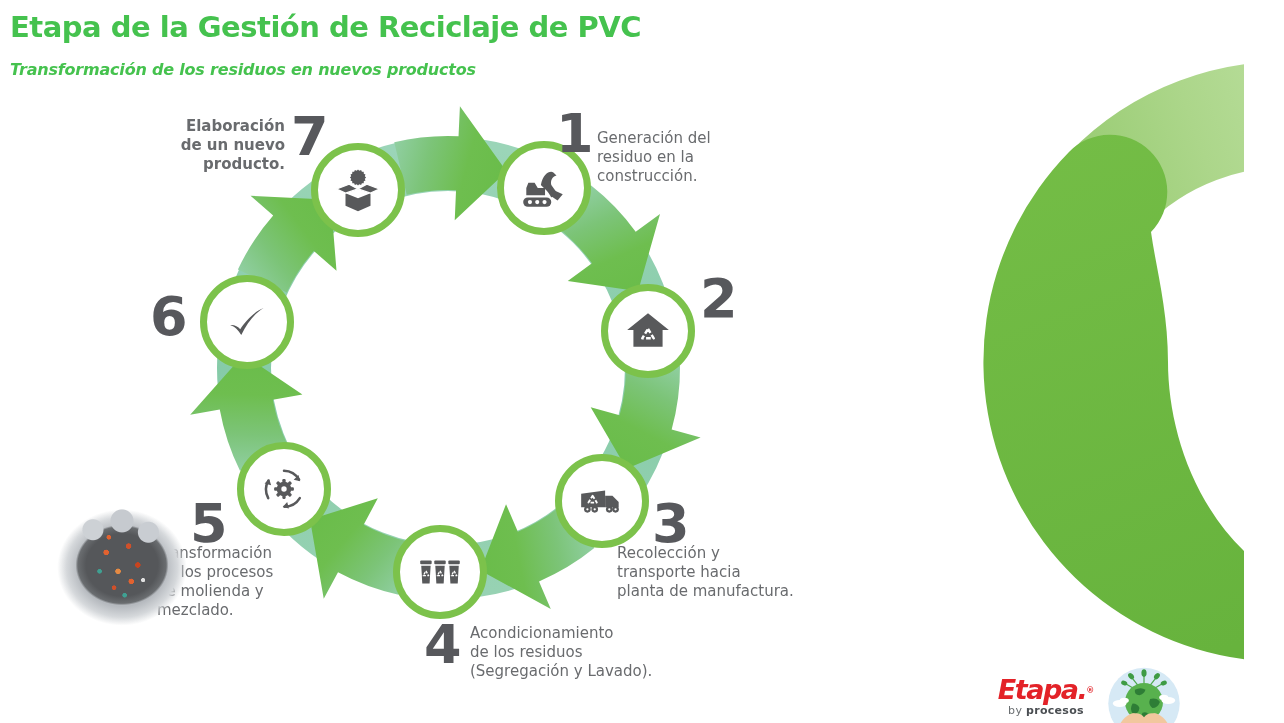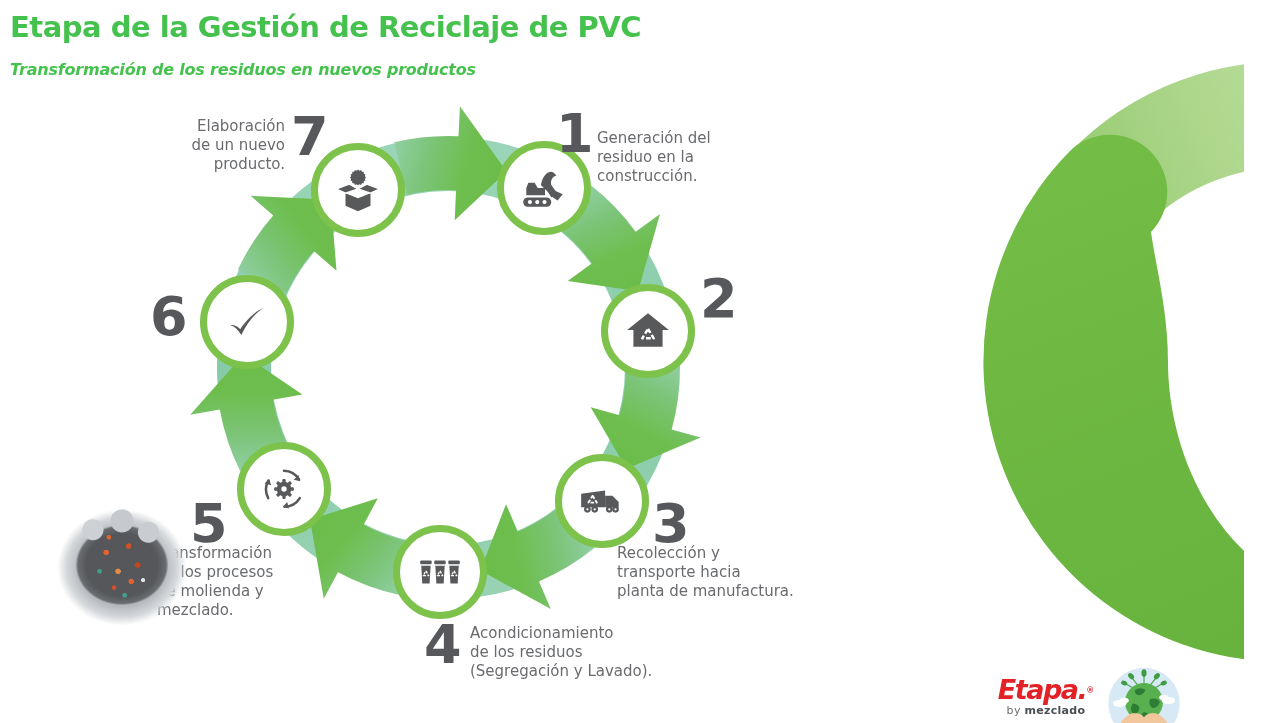--- a/index.html
+++ b/index.html
@@ -26,21 +26,21 @@
   .n4{left:424px;top:618px;} .n5{left:190px;top:497px;} .n6{left:150px;top:290px;}
   .n7{left:291px;top:110px;}
 
   .lbl{position:absolute;font-size:15px;line-height:19px;color:#696B6E;white-space:pre-line;}
   .l1{left:597px;top:129px;width:150px;}
   .l2{left:706px;top:318px;width:130px;}
   .l3{left:617px;top:544px;width:210px;}
   .l4{left:470px;top:624px;width:230px;}
   .l5{left:157px;top:544px;width:140px;}
   .l6{left:93px;top:340px;width:135px;}
-  .l7{left:150px;top:117px;width:135px;text-align:right;}
+  .l7{left:150px;top:117px;width:135px;text-align:right;font-weight:bold;}
 
   
   .photo{position:absolute;left:56px;top:502px;width:132px;height:126px;
     border-radius:52% 48% 50% 50%/50% 52% 48% 50%;
     background:
       radial-gradient(circle at 38% 40%, #e2622f 0 2.5px, transparent 3px),
       radial-gradient(circle at 55% 35%, #d0502a 0 2.5px, transparent 3px),
       radial-gradient(circle at 47% 55%, #e58a43 0 2.5px, transparent 3px),
       radial-gradient(circle at 62% 50%, #c7441f 0 2.5px, transparent 3px),
       radial-gradient(circle at 33% 55%, #3fa092 0 2px, transparent 2.6px),
@@ -255,21 +255,21 @@
 de molienda y
 mezclado.</div>
   <div class="lbl l7">Elaboración
 de un nuevo
 producto.</div>
 
   <div class="photo"></div>
 
   <div class="durman">
     <div class="brand"><span>Etapa.</span><span class="reg">®</span></div>
-    <div class="sub"><span>by </span><b>mezclado</b></div>
+    <div class="sub"><span>by </span><b>procesos</b></div>
   </div>
 
   <svg class="eco" viewBox="0 0 100 100">
     <circle cx="50" cy="52" r="47" fill="#D6E9F5"></circle>
 
     <g stroke="#4CA84E" stroke-width="1.6" fill="none">
       <path d="M50 26 V14"></path>
         <path d="M42 28 L34 18"></path>
         <path d="M58 28 L66 18"></path>
       <path d="M36 32 L26 26"></path>

